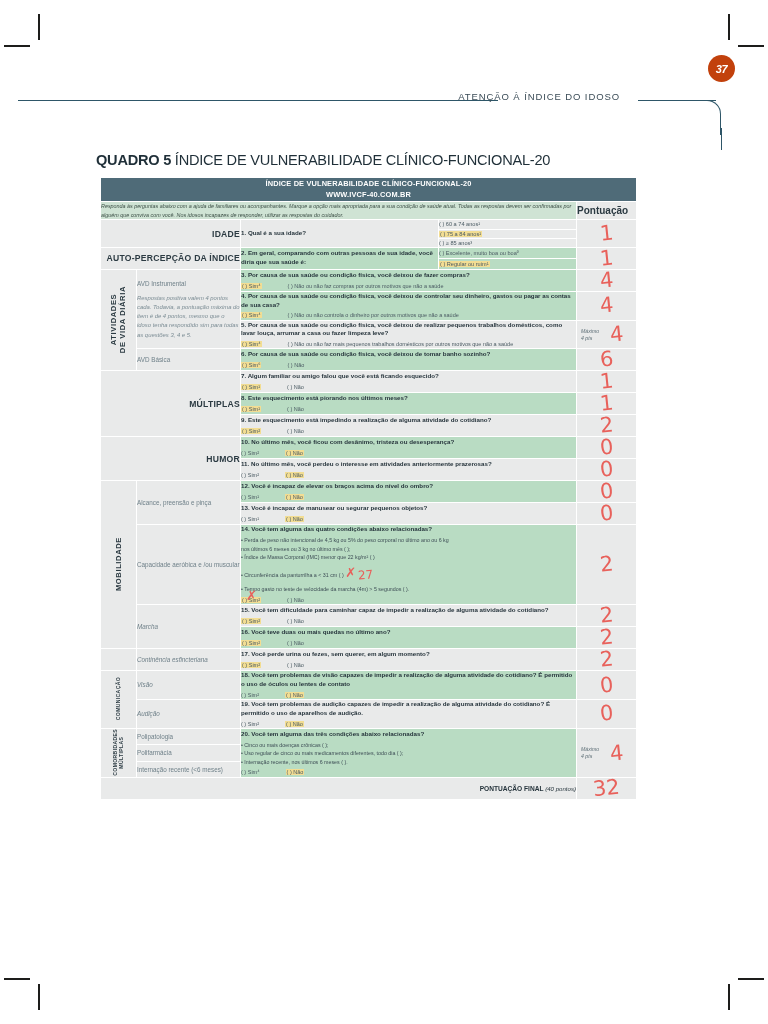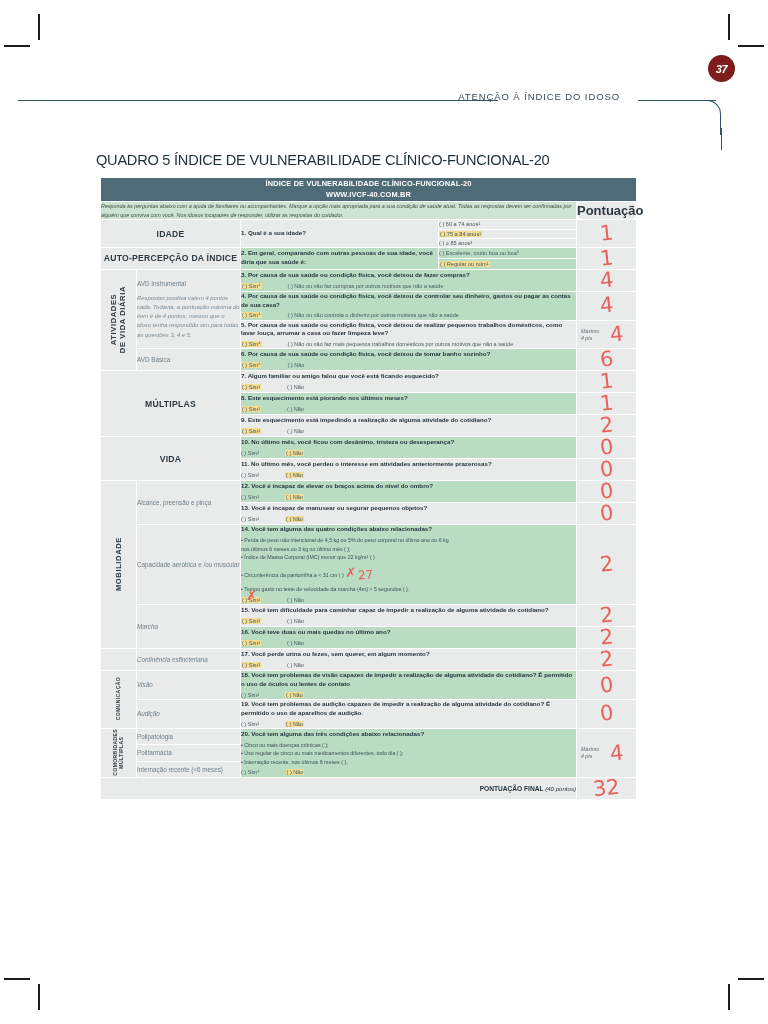--- a/index.html
+++ b/index.html
@@ -32,30 +32,30 @@
   .runhead .elbow{
     position:absolute;right:47px;top:12px;width:26px;height:34px;
     border-top:1px solid #2e5668;border-right:1px solid #2e5668;
     border-top-right-radius:14px;
   }
   .runhead .stem{
     position:absolute;right:46px;top:40px;width:1px;height:22px;background:#2e5668;
   }
   .pagebadge{
     position:absolute;right:33px;top:55px;width:27px;height:27px;border-radius:50%;
-    background:#7f1d1d;color:#fff;font-size:11px;font-weight:bold;font-style:italic;
+    background:#c2410c;color:#fff;font-size:11px;font-weight:bold;font-style:italic;
     display:flex;align-items:center;justify-content:center;letter-spacing:-.3px;
   }
 
   
   .quadro-title{
     position:absolute;left:96px;top:152px;width:600px;
     font-size:14.6px;letter-spacing:-.25px;color:#1f2f38;white-space:nowrap;
   }
-  .quadro-title .strong{font-weight:normal;text-align:right;}
+  .quadro-title .strong{font-weight:bold;text-align:right;}
 
   
   .tbl{
     position:absolute;left:100px;top:177px;width:536px;
     border-collapse:collapse;table-layout:fixed;
   }
   .tbl td{
     vertical-align:middle;
     border:.7px solid #ffffff;
     padding:0;
@@ -63,25 +63,25 @@
   .hdr-band{
     background:#4f6b78;color:#fff;text-align:center;
     font-size:7.4px;font-weight:bold;line-height:1.55;padding:6px 4px 7px 4px;
     letter-spacing:.15px;
   }
   .instr{
     background:#cfe3d4;color:#3c4f46;font-style:italic;
     font-size:5.4px;line-height:1.62;padding:6px 8px 6px 8px;text-align:left;
   }
   .pont-head{
-    background:#e9eaea;text-align:right;font-size:13px;font-weight:bold;color:#2b3a42;border-radius:8px;
+    background:#e9eaea;text-align:left;font-size:10px;font-weight:bold;color:#2b3a42;
   }
 
   .cat{
-    background:#e9eaea;text-align:center;
+    background:#e9eaea;text-align:right;
     font-size:8.6px;font-weight:bold;letter-spacing:.25px;color:#2b3a42;
   }
   .cat.vert{
     text-align:center;
   }
   .cat .rot{
     display:inline-block;
     writing-mode:vertical-rl;transform:rotate(180deg);
     font-size:7.6px;font-weight:bold;letter-spacing:.6px;line-height:1.25;
     text-align:center;
@@ -274,21 +274,21 @@
   </tr>
   <tr>
     <td class="q gray" colspan="2">
       <div class="qt">9. Este esquecimento está impedindo a realização de alguma atividade do cotidiano?</div>
       <div class="opts"><span class="hl">( ) Sim²</span><span class="sp"></span><span>( ) Não</span></div>
     </td>
     <td class="score"><span class="hand">2</span></td>
   </tr>
 
   <tr>
-    <td class="cat" colspan="2" rowspan="2">VIDA</td>
+    <td class="cat" colspan="2" rowspan="2">HUMOR</td>
     <td class="q green" colspan="2">
       <div class="qt">10. No último mês, você ficou com desânimo, tristeza ou desesperança?</div>
       <div class="opts"><span>( ) Sim²</span><span class="sp"></span><span class="hl">( ) Não</span></div>
     </td>
     <td class="score"><span class="hand">0</span></td>
   </tr>
   <tr>
     <td class="q gray" colspan="2">
       <div class="qt">11. No último mês, você perdeu o interesse em atividades anteriormente  prazerosas?</div>
       <div class="opts"><span>( ) Sim²</span><span class="sp"></span><span class="hl">( ) Não</span></div>

